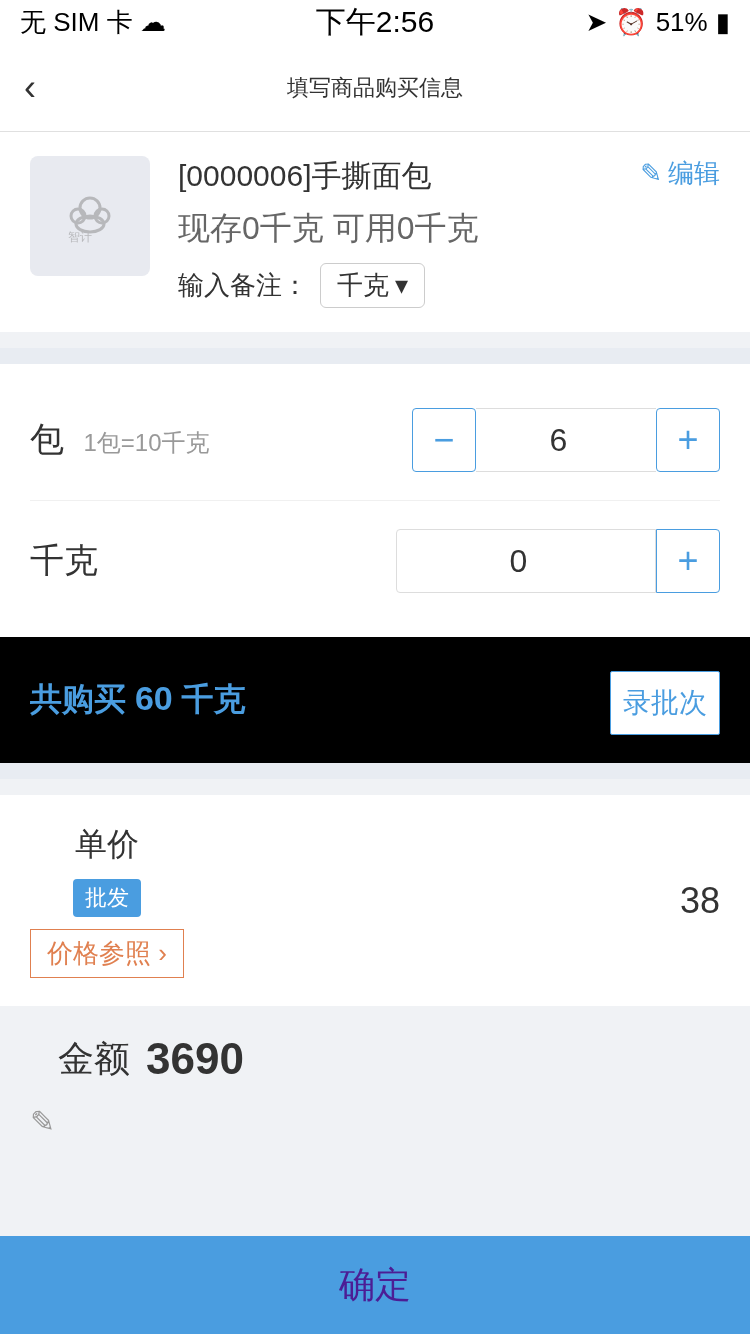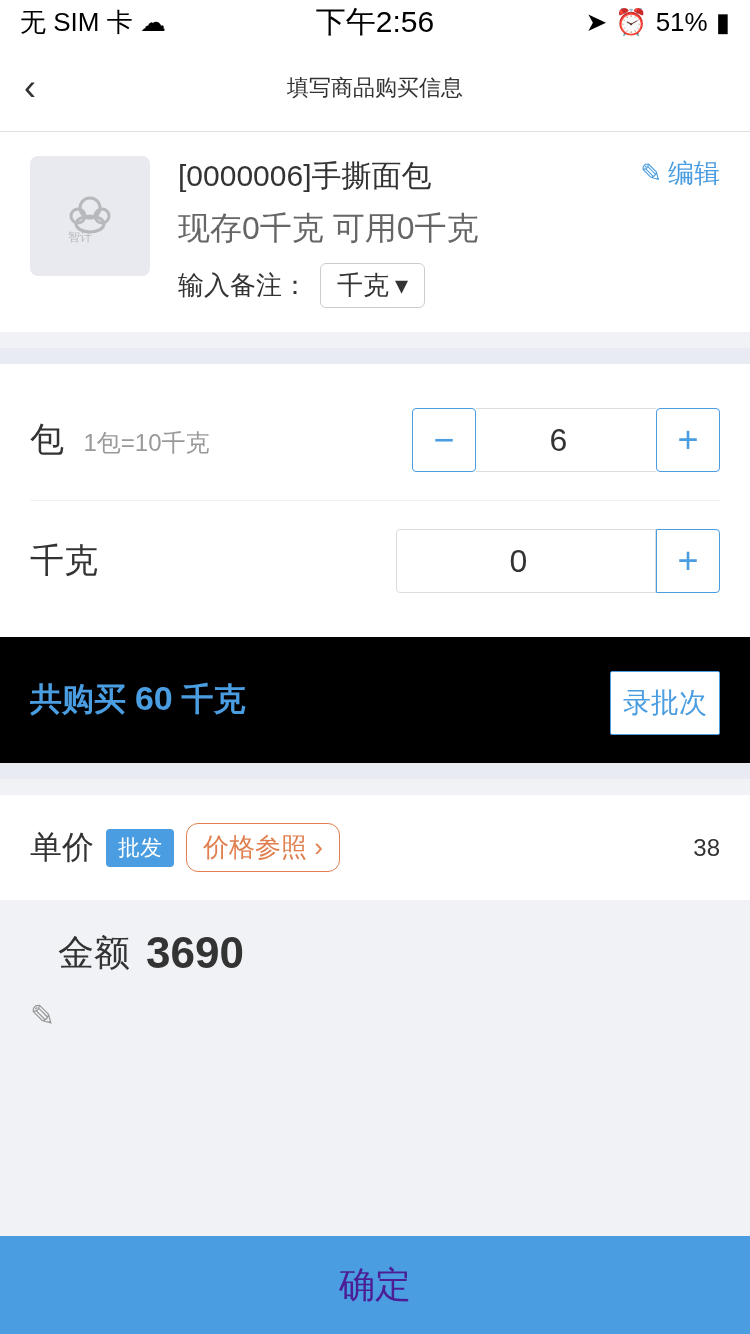--- a/index.html
+++ b/index.html
@@ -243,46 +243,47 @@
       padding: 28px 30px;
       display: flex;
       align-items: center;
       justify-content: space-between;
       margin-top: 16px;
     }
     .price-label-row {
       display: flex;
       align-items: center;
       gap: 12px;
+      flex-direction: column;
     }
     .price-label {
       font-size: 32px;
       color: #333;
     }
     .price-tag {
       background: #4a9de0;
       color: #fff;
       font-size: 22px;
       padding: 4px 12px;
       border-radius: 4px;
     }
     .price-ref-btn {
       border: 1px solid #e08050;
       color: #e08050;
       font-size: 26px;
       padding: 6px 16px;
-      border-radius: 12px;
+      border-radius: 0;
       background: #fff;
       cursor: pointer;
       display: flex;
       align-items: center;
       gap: 4px;
     }
     .price-value {
-      font-size: 24px;
+      font-size: 36px;
       color: #333;
       font-weight: 500;
     }
 
     
     .amount-section {
       background: #f0f2f5;
       padding: 28px 30px 0;
     }
     .amount-row {

